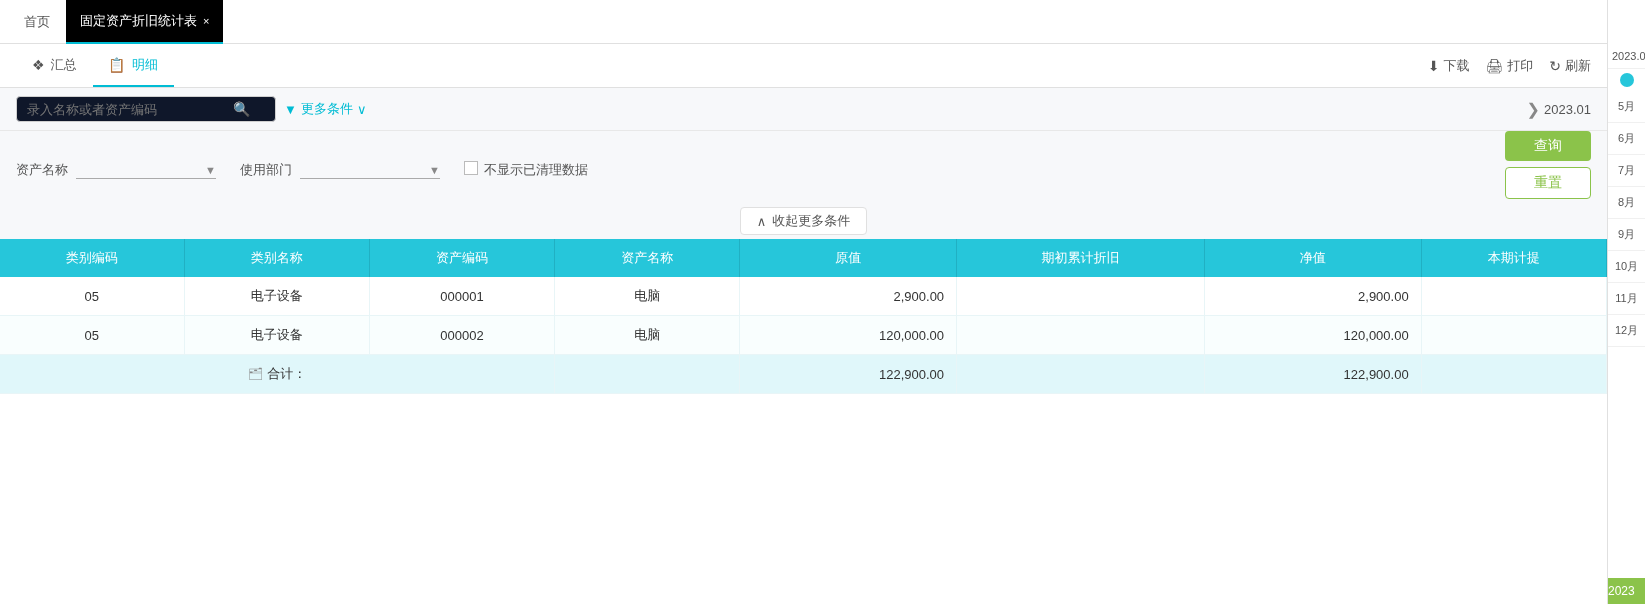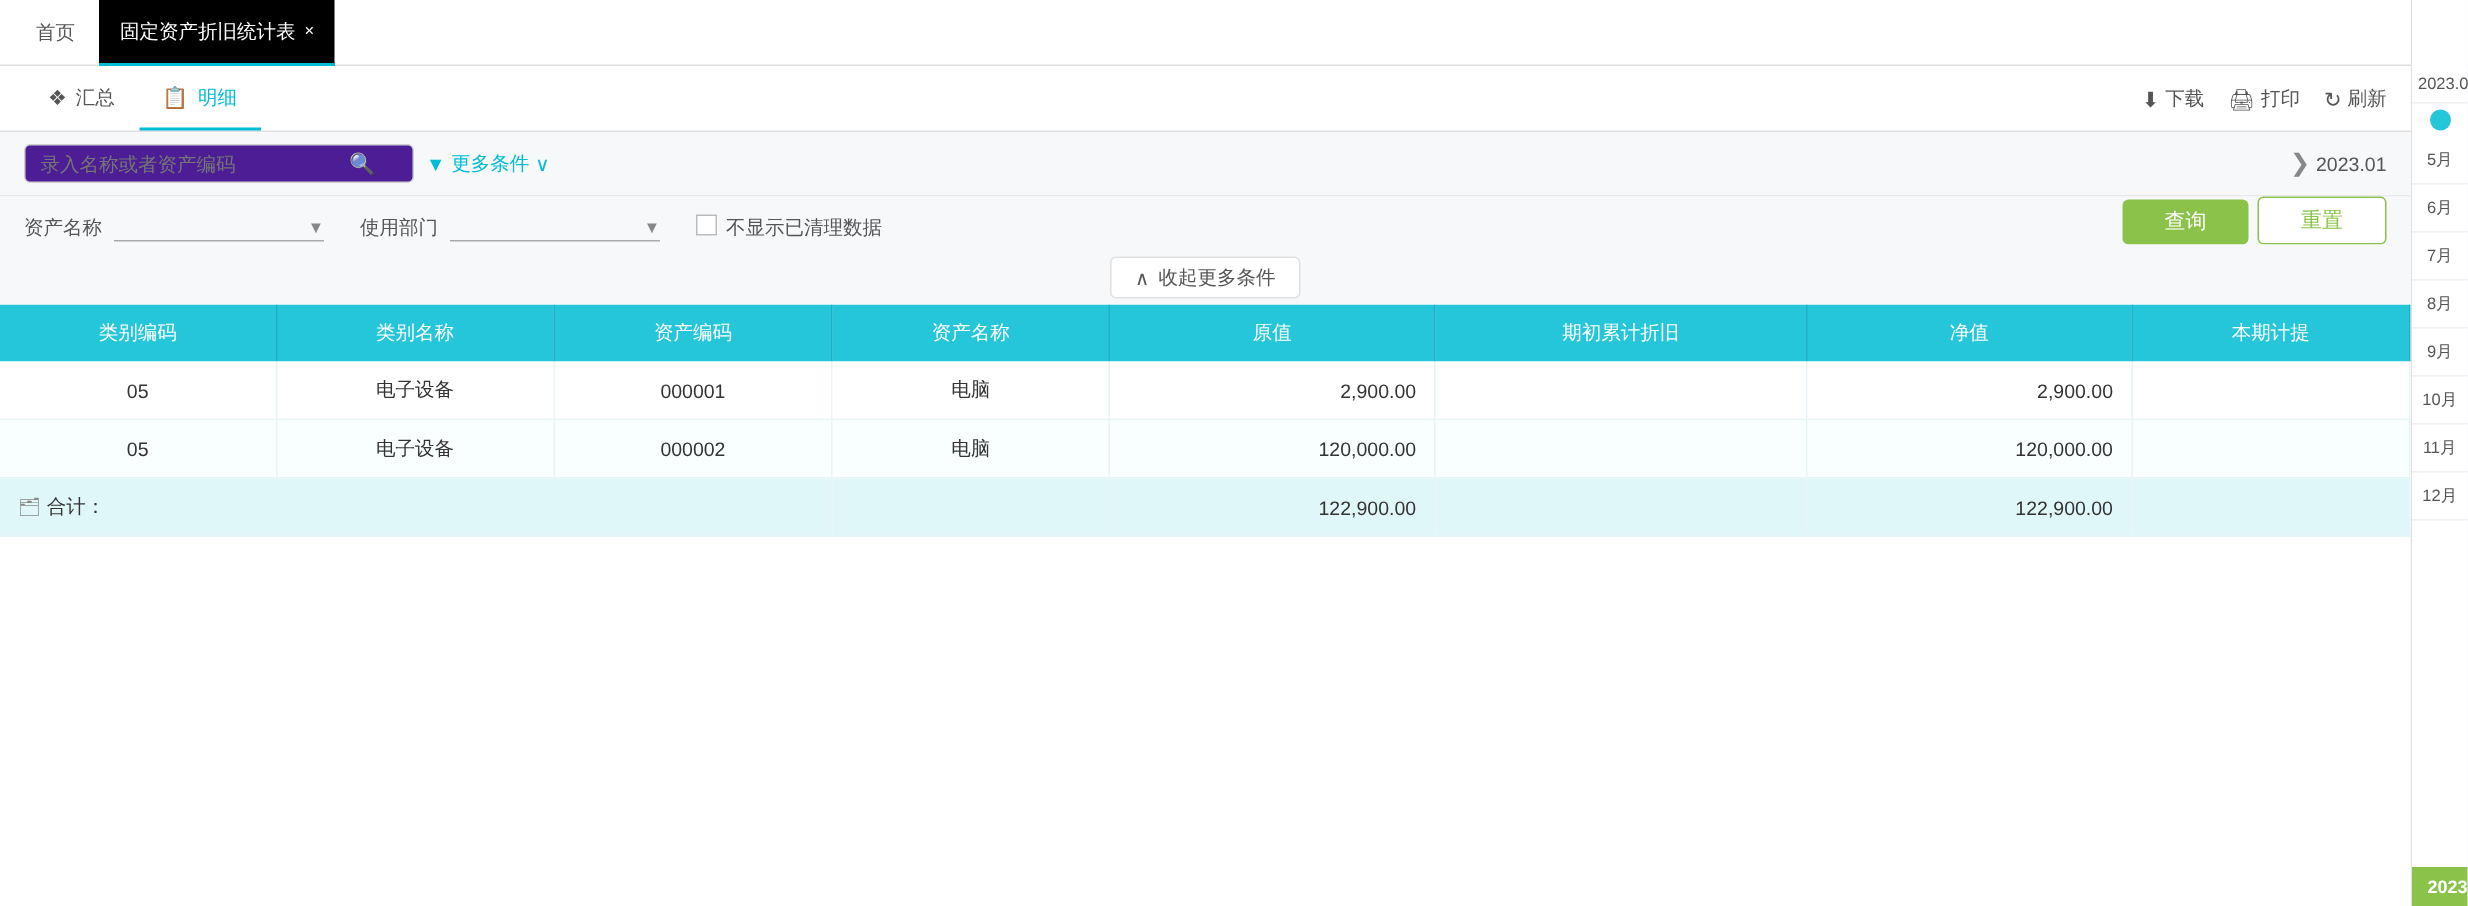--- a/index.html
+++ b/index.html
@@ -73,21 +73,21 @@
     .search-bar {
       display: flex; align-items: center;
       padding: 8px 16px;
       background: #f7f8fa;
       border-bottom: 1px solid #e8e8e8;
       gap: 8px;
     }
     .search-input-wrap {
       display: flex; align-items: center; gap: 6px;
       border: 1px solid #d0d0d0; border-radius: 4px;
-      background: #4c1d95; padding: 4px 10px;
+      background: #0f172a; padding: 4px 10px;
       width: 260px;
     }
     .search-input {
       border: none; outline: none; font-size: 13px; color: #999;
       width: 200px; background: transparent;
     }
     .search-icon { color: #888; font-size: 14px; }
     .more-filter {
       display: flex; align-items: center; gap: 4px;
       color: #00bcd4; font-size: 13px; cursor: pointer;
@@ -132,21 +132,21 @@
       padding: 6px 28px; font-size: 14px; cursor: pointer;
       font-weight: 500;
     }
     .btn-reset {
       background: #fff; color: #8bc34a;
       border: 1px solid #8bc34a; border-radius: 4px;
       padding: 6px 28px; font-size: 14px; cursor: pointer;
       font-weight: 500;
     }
     .filter-actions {
-      margin-left: auto; display: flex; flex-direction: row; gap: 6px; margin-top: -10px; align-items: flex-end;
+      margin-left: auto; display: flex; flex-direction: column; gap: 6px; margin-top: -10px;
     }
 
     
     .collapse-bar {
       display: flex; justify-content: center; align-items: center;
       padding: 8px 0 4px 0;
       background: #f7f8fa;
     }
     .collapse-btn {
       display: flex; align-items: center; gap: 6px;
@@ -187,22 +187,22 @@
       padding-top: 44px;
       z-index: 10;
     }
     .right-nav-item {
       width: 100%; text-align: center; padding: 8px 0;
       font-size: 11px; color: #555; cursor: pointer;
       border-bottom: 1px solid #f0f0f0;
     }
     .right-nav-year {
       background: #8bc34a; color: #fff;
-      width: 100%; text-align: right; padding: 6px 0;
-      font-size: 12px; font-weight: bold;
+      width: 100%; text-align: left; padding: 6px 0;
+      font-size: 12px; font-weight: normal;
       margin-top: auto;
     }
     .right-panel-date {
       padding: 6px 4px; font-size: 11px; color: #555;
       border-bottom: 1px solid #f0f0f0; width: 100%; text-align: center;
     }
   </style>
 </head>
 <body>
 
@@ -321,21 +321,21 @@
     <td>05</td>
     <td>电子设备</td>
     <td>000002</td>
     <td>电脑</td>
     <td class="num">120,000.00</td>
     <td class="num"></td>
     <td class="num">120,000.00</td>
     <td class="num"></td>
   </tr>
             <tr class="total-row">
-  <td colspan="3" style="text-align:left;font-family:Liberation Serif, serif;">
+  <td colspan="3" style="text-align:center;font-family:Liberation Serif, serif;">
     <span class="total-icon">🗂</span>合计：
   </td>
   <td></td>
   <td class="num">122,900.00</td>
   <td class="num"></td>
   <td class="num">122,900.00</td>
   <td class="num"></td>
 </tr>
           </tbody>
       </table>

